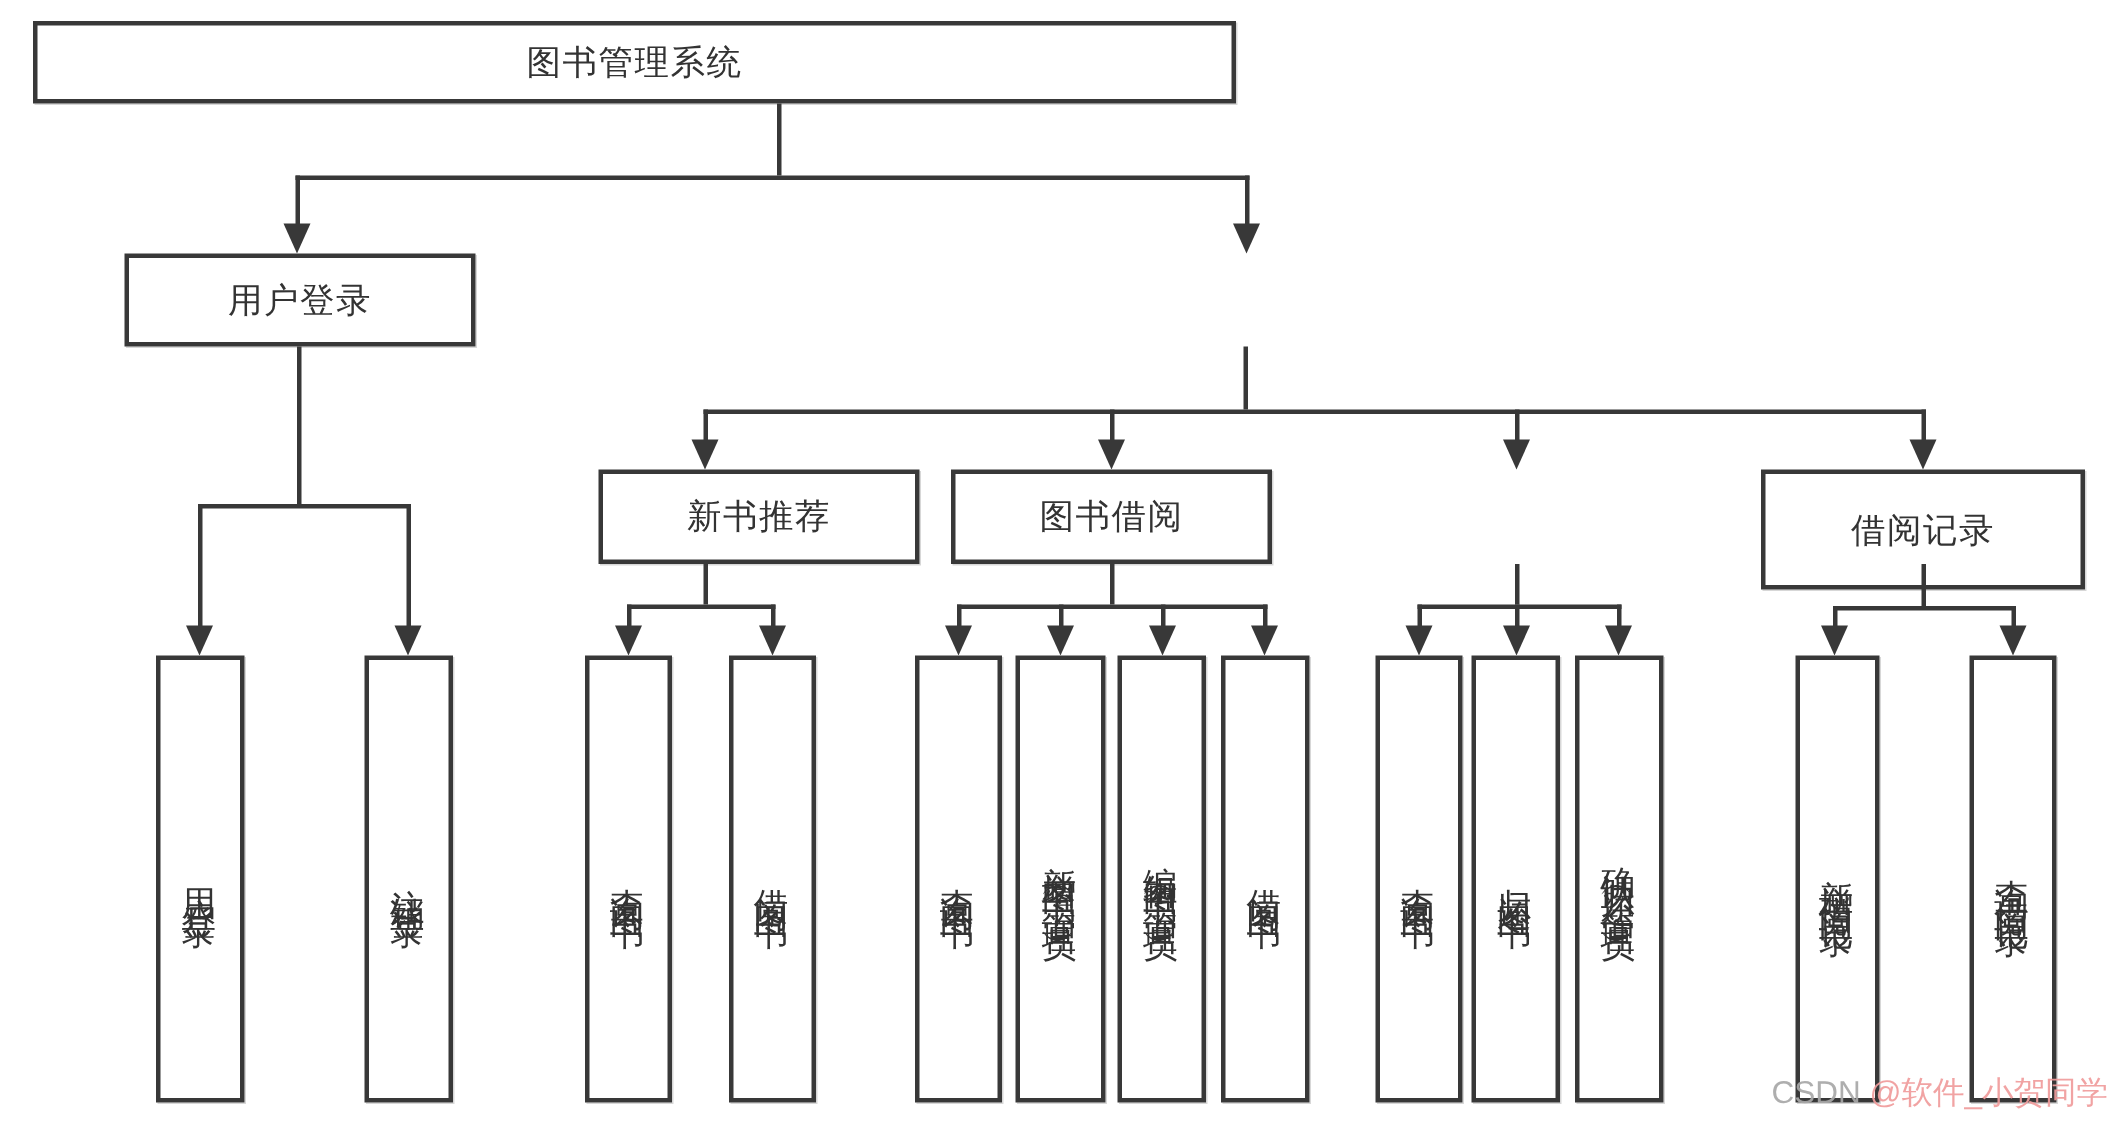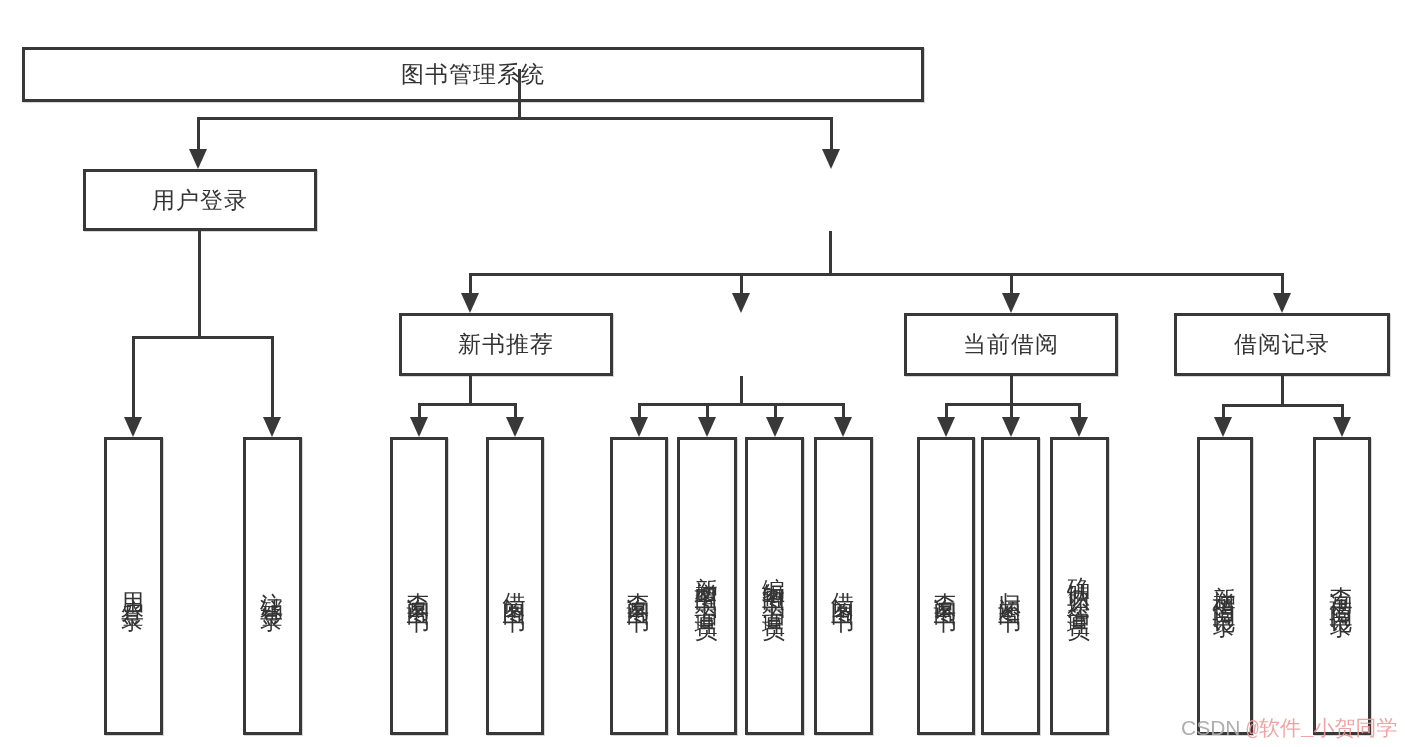--- a/index.html
+++ b/index.html
@@ -26,28 +26,28 @@
   .arrow{
     position:absolute;width:0;height:0;
     border-left:9px solid transparent;border-right:9px solid transparent;
     border-top:20px solid #383838;
   }
   #watermark{
     position:absolute;left:1181px;top:714px;font-size:21px;white-space:nowrap;
     opacity:.92;z-index:5;letter-spacing:0;
   }
   #watermark .wm-prefix{color:#a8a8a8;}
-  #watermark .wm-handle{color:#f09c9c;font-family:Liberation Mono, monospace;}
+  #watermark .wm-handle{color:#f09c9c;}
 </style>
 </head>
 <body>
 
 <div id="canvas">
 
-  <div class="node" style="left:22px;top:14px;width:902px;height:55px;margin-top:33px;">图书管理系统</div>
+  <div class="node" style="left:22px;top:14px;width:802px;height:55px;">图书管理系统</div>
 
   <div class="vline" style="left:518px;top:69px;height:48px;"></div>
   <div class="hline" style="left:197px;top:117px;width:636px;"></div>
   <div class="vline" style="left:197px;top:117px;height:33px;"></div>
   <div class="arrow" style="left:189px;top:149px;"></div>
   <div class="vline" style="left:830px;top:117px;height:33px;"></div>
   <div class="arrow" style="left:822px;top:149px;"></div>
 
   <div class="node" style="left:83px;top:169px;width:234px;height:62px;">用户登录</div>
 
@@ -63,22 +63,22 @@
   <div class="vline" style="left:469px;top:273px;height:22px;"></div>
   <div class="arrow" style="left:461px;top:293px;"></div>
   <div class="vline" style="left:740px;top:273px;height:22px;"></div>
   <div class="arrow" style="left:732px;top:293px;"></div>
   <div class="vline" style="left:1010px;top:273px;height:22px;"></div>
   <div class="arrow" style="left:1002px;top:293px;"></div>
   <div class="vline" style="left:1281px;top:273px;height:22px;"></div>
   <div class="arrow" style="left:1273px;top:293px;"></div>
 
   <div class="node" style="left:363px;top:313px;width:214px;height:63px;margin-left:36px;">新书推荐</div>
-  <div class="node" style="left:904px;top:313px;width:214px;height:63px;">当前借阅</div>
-  <div class="node" style="left:1174px;top:313px;width:216px;height:63px;">借阅记录</div>
+  <div class="node" style="left:634px;top:313px;width:214px;height:63px;">图书借阅</div>
+  <div class="node" style="left:1174px;top:313px;width:216px;height:80px;">借阅记录</div>
 
   <div class="vline" style="left:469px;top:376px;height:27px;"></div>
   <div class="hline" style="left:418px;top:403px;width:99px;"></div>
   <div class="vline" style="left:418px;top:403px;height:16px;"></div>
   <div class="arrow" style="left:410px;top:417px;"></div>
   <div class="vline" style="left:514px;top:403px;height:16px;"></div>
   <div class="arrow" style="left:506px;top:417px;"></div>
 
   <div class="vline" style="left:740px;top:376px;height:27px;"></div>
   <div class="hline" style="left:638px;top:403px;width:207px;"></div>

